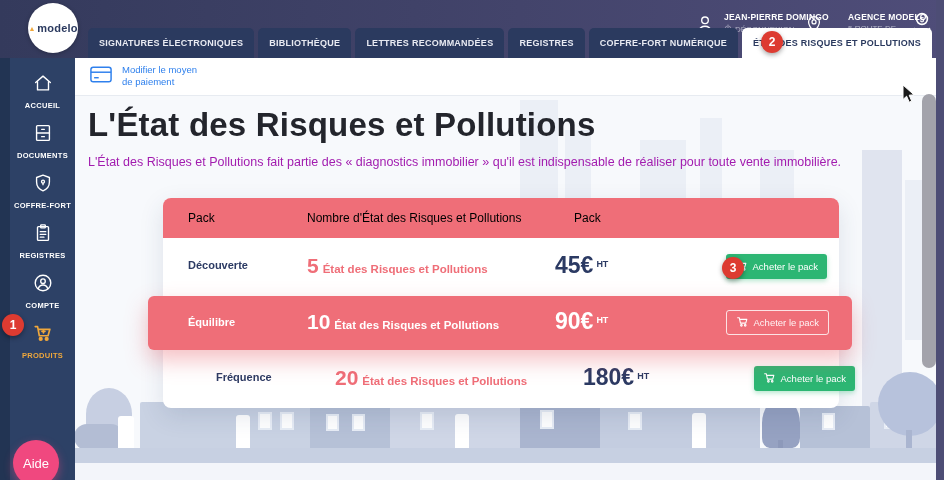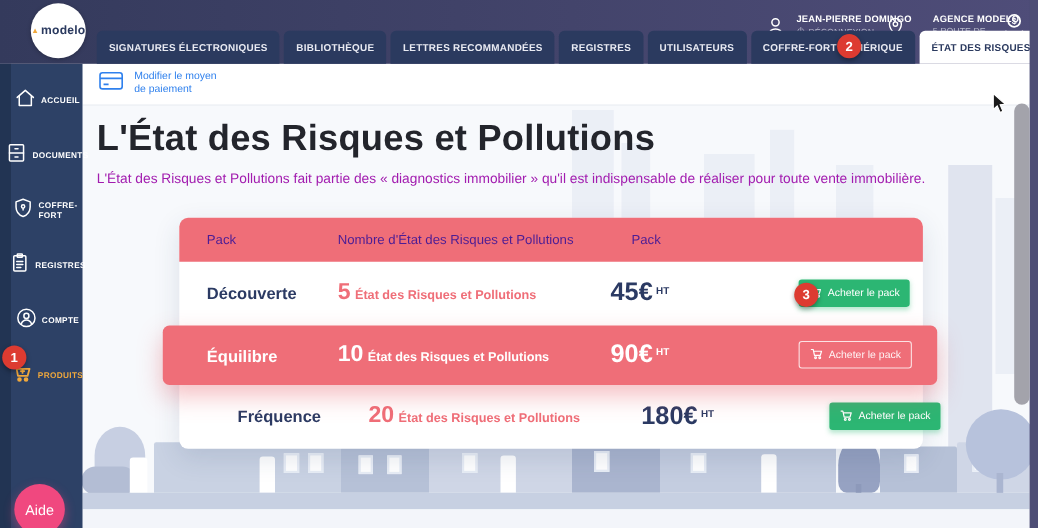--- a/index.html
+++ b/index.html
@@ -34,21 +34,21 @@
 
   .tabs { position:absolute; left:88px; bottom:0; display:flex; gap:4px; align-items:flex-end; }
   .tab { height:30px; line-height:30px; padding:0 11px; background:#2b3a5f; color:#e8eaf2;
          font-size:9px; font-weight:bold; letter-spacing:.25px; border-radius:5px 5px 0 0;
          white-space:nowrap; cursor:pointer; }
   .tab.active { background:#fff; color:#2b3a5f; }
 
   
   .sidebar { position:absolute; left:0; top:58px; width:75px; height:422px; background:#2d4166; z-index:30; }
   .sidebar .strip { position:absolute; left:0; top:0; width:10px; height:100%; background:#223453; }
-  .side-item { position:absolute; left:10px; width:65px; height:50px; display:flex; flex-direction:row;
+  .side-item { position:absolute; left:10px; width:65px; height:50px; display:flex; flex-direction:column;
                align-items:center; justify-content:center; gap:3px; cursor:pointer; }
   .side-label { font-size:7.5px; font-weight:bold; color:#fff; letter-spacing:.3px; }
   .side-item.active .side-label { color:#f0a83c; }
   .aide { position:absolute; left:13px; top:382px; width:46px; height:46px; border-radius:50%;
           background:#f0487f; color:#fff; font-size:13px; display:flex; align-items:center;
           justify-content:center; box-shadow:0 4px 10px rgba(240,72,127,.45); cursor:pointer; z-index:35; }
 
   
   .subheader { position:absolute; left:75px; top:58px; width:861px; height:38px; background:#fff;
                border-bottom:1px solid #e7ebf1; z-index:20; }
@@ -57,26 +57,26 @@
 
   
   .main-title { position:absolute; left:88px; top:106px; font-size:33px; font-weight:600;
                 color:#23252c; z-index:10; letter-spacing:.2px; }
   .main-desc { position:absolute; left:88px; top:155px; font-size:12.5px; color:#a21caf; z-index:10; }
 
   
   .card { position:absolute; left:163px; top:198px; width:676px; height:210px; background:#fff;
           border-radius:8px; box-shadow:0 8px 24px rgba(40,60,100,.13); z-index:15; }
   .thead { position:absolute; left:0; top:0; width:676px; height:40px; background:#ef6e78;
-           border-radius:8px 8px 0 0; color:#4c1d95; font-size:12px; }
+           border-radius:8px 8px 0 0; color:#000000; font-size:12px; }
   .thead span { position:absolute; top:13px; }
   .col-pack { left:25px; } .col-count { left:144px; } .col-price { left:411px; }
   .prow { position:absolute; left:0; width:676px; height:58px; }
   .prow.r1 { top:40px; } .prow.r3 { top:152px;margin-left:28px; }
-  .pack-name { position:absolute; left:25px; top:21px; font-size:15px; font-weight:bold; color:#2b3a63; }
+  .pack-name { position:absolute; left:25px; top:21px; font-size:11px; font-weight:bold; color:#2b3a63; }
   .count { position:absolute; left:144px; top:16px; color:#ef6e78; font-weight:bold; }
   .count .num { font-size:21px; } .count .unit { font-size:11.5px; margin-left:4px; }
   .price { position:absolute; left:392px; top:14px; color:#2b3a63; font-weight:bold; }
   .price .num { font-size:23px; } .price .tax { font-size:9px; vertical-align:super; margin-left:3px; }
   .buy-btn { position:absolute; right:12px; top:16px; height:25px; display:flex; align-items:center;
              gap:5px; padding:0 9px; background:#2cb673; color:#fff; font-size:9.5px; border:none;
              border-radius:3px; cursor:pointer; box-shadow:0 2px 5px rgba(44,182,115,.35); }
 
   .hrow { position:absolute; left:148px; top:296px; width:704px; height:54px; background:#ef6e78;
           border-radius:6px; z-index:18; box-shadow:0 10px 22px rgba(230,90,100,.38); }
@@ -350,21 +350,20 @@
           <path d="M4.5 17.5c0 3 3.3 4.5 7.5 4.5s7.5-1.5 7.5-4.5"></path>
           <line x1="8.5" y1="24.5" x2="15.5" y2="24.5"></line>
         </svg>
     </span>
 
     <div class="tabs">
       <div class="tab">SIGNATURES ÉLECTRONIQUES</div>
       <div class="tab">BIBLIOTHÈQUE</div>
       <div class="tab">LETTRES RECOMMANDÉES</div>
       <div class="tab">REGISTRES</div>
-      <div class="tab">UTILISATEURS</div>
       <div class="tab">COFFRE-FORT NUMÉRIQUE</div>
       <div class="tab active">ÉTAT DES RISQUES ET POLLUTIONS</div>
     </div>
   </header>
 
   <div class="logo">
     <span class="mark">▲</span>
     <span class="word">modelo</span>
   </div>
 

